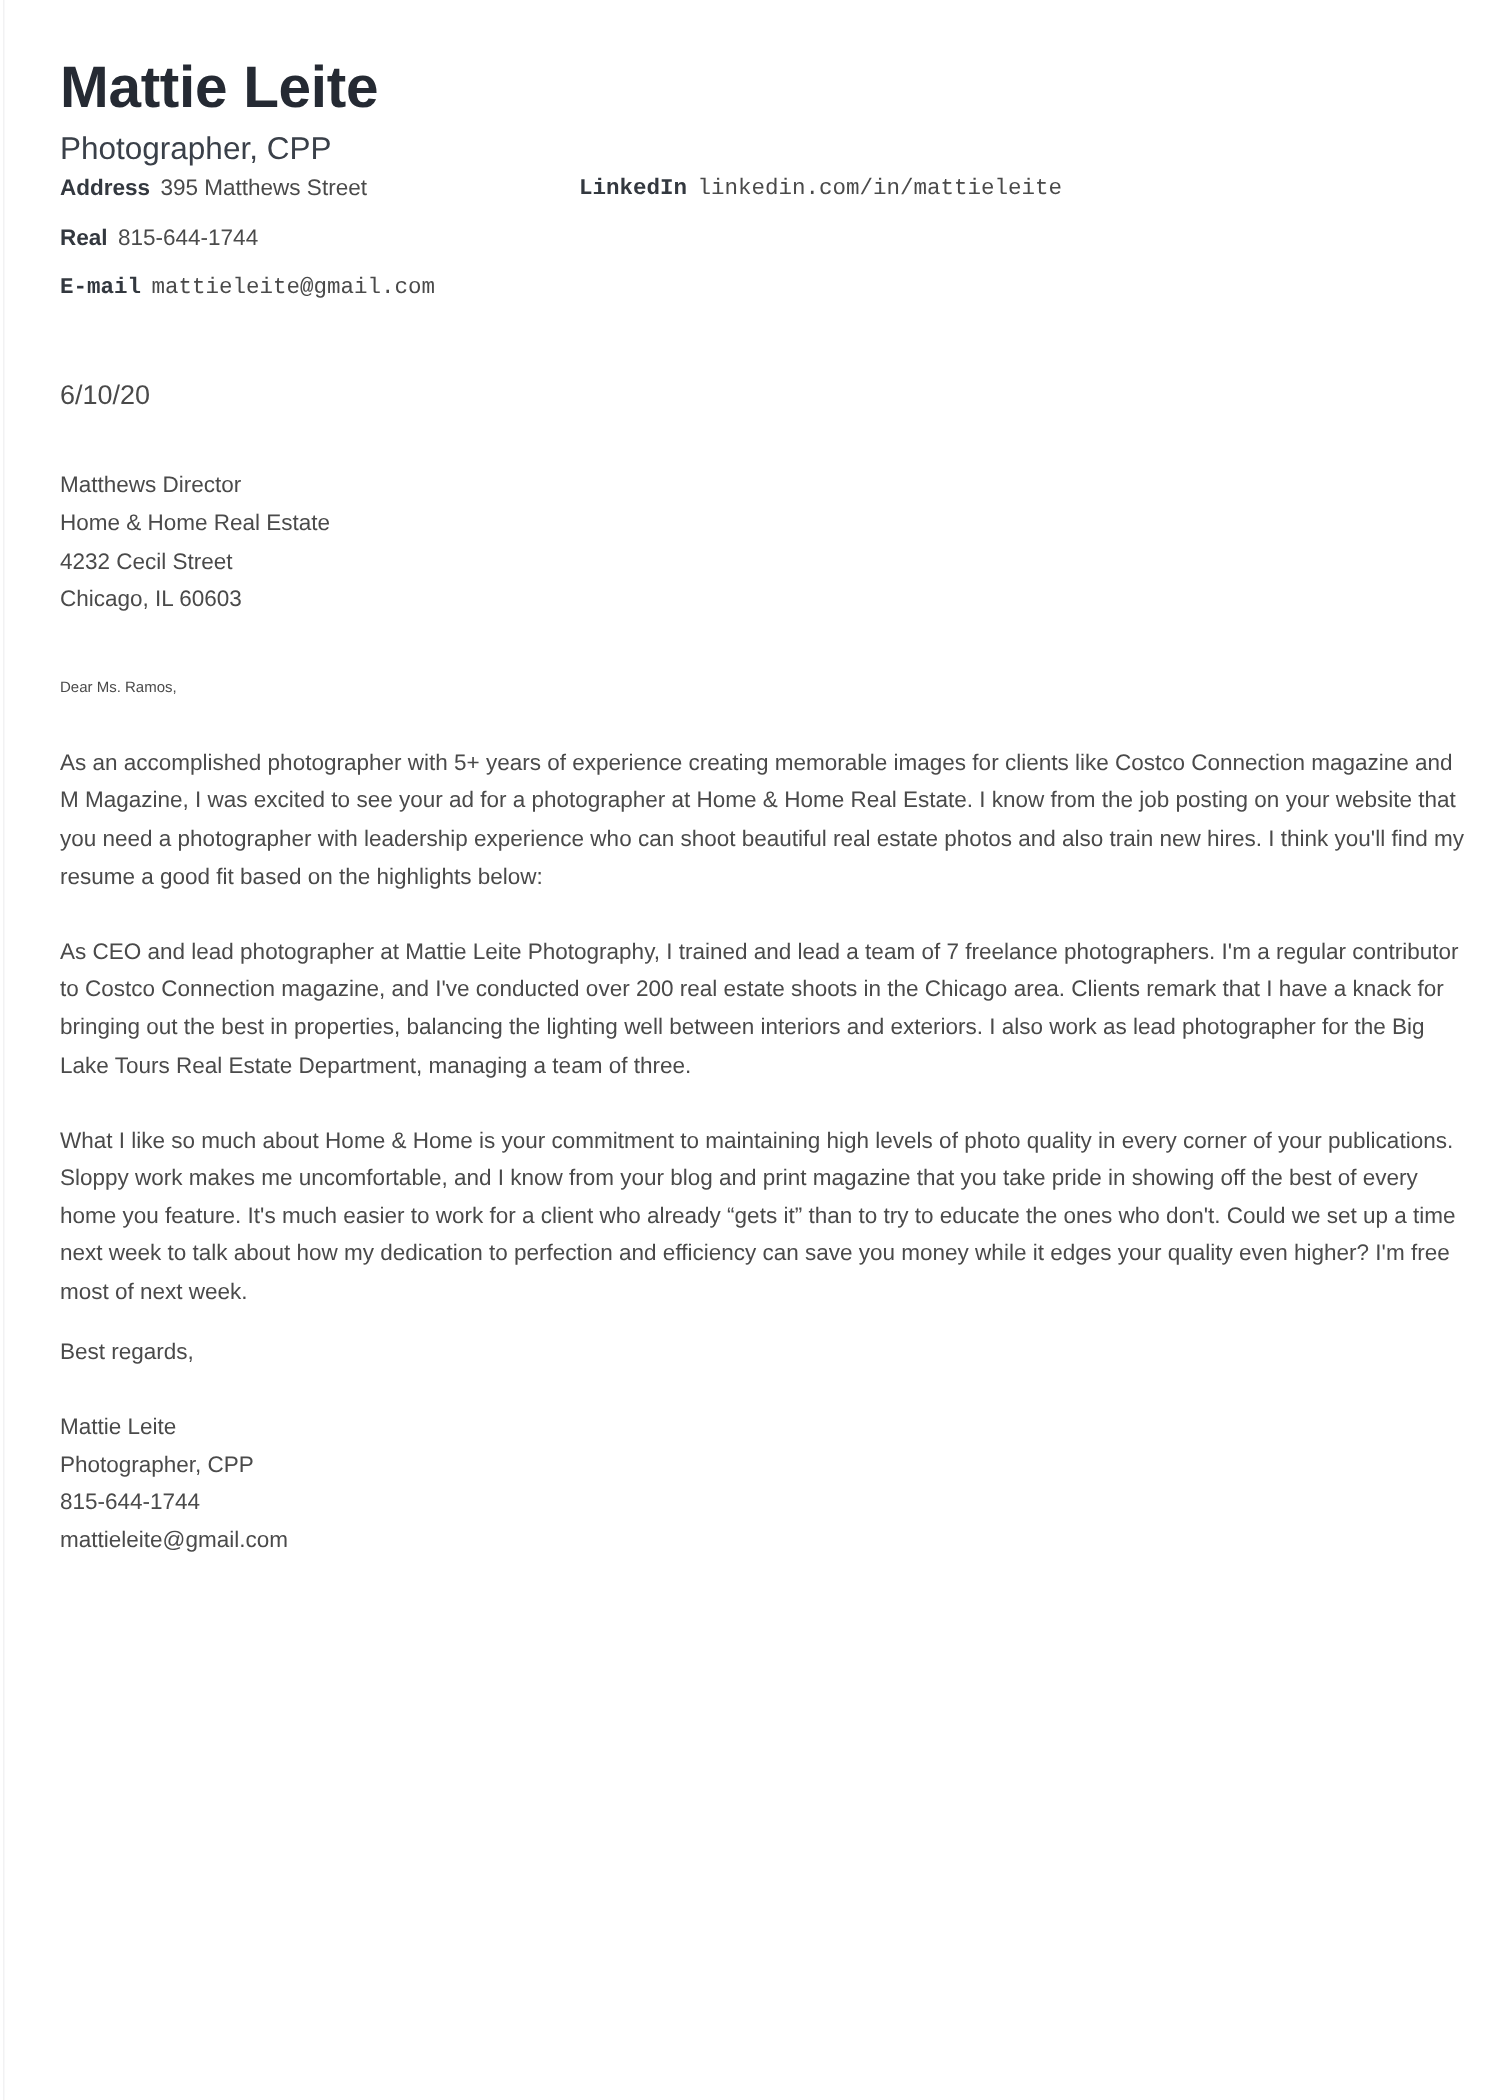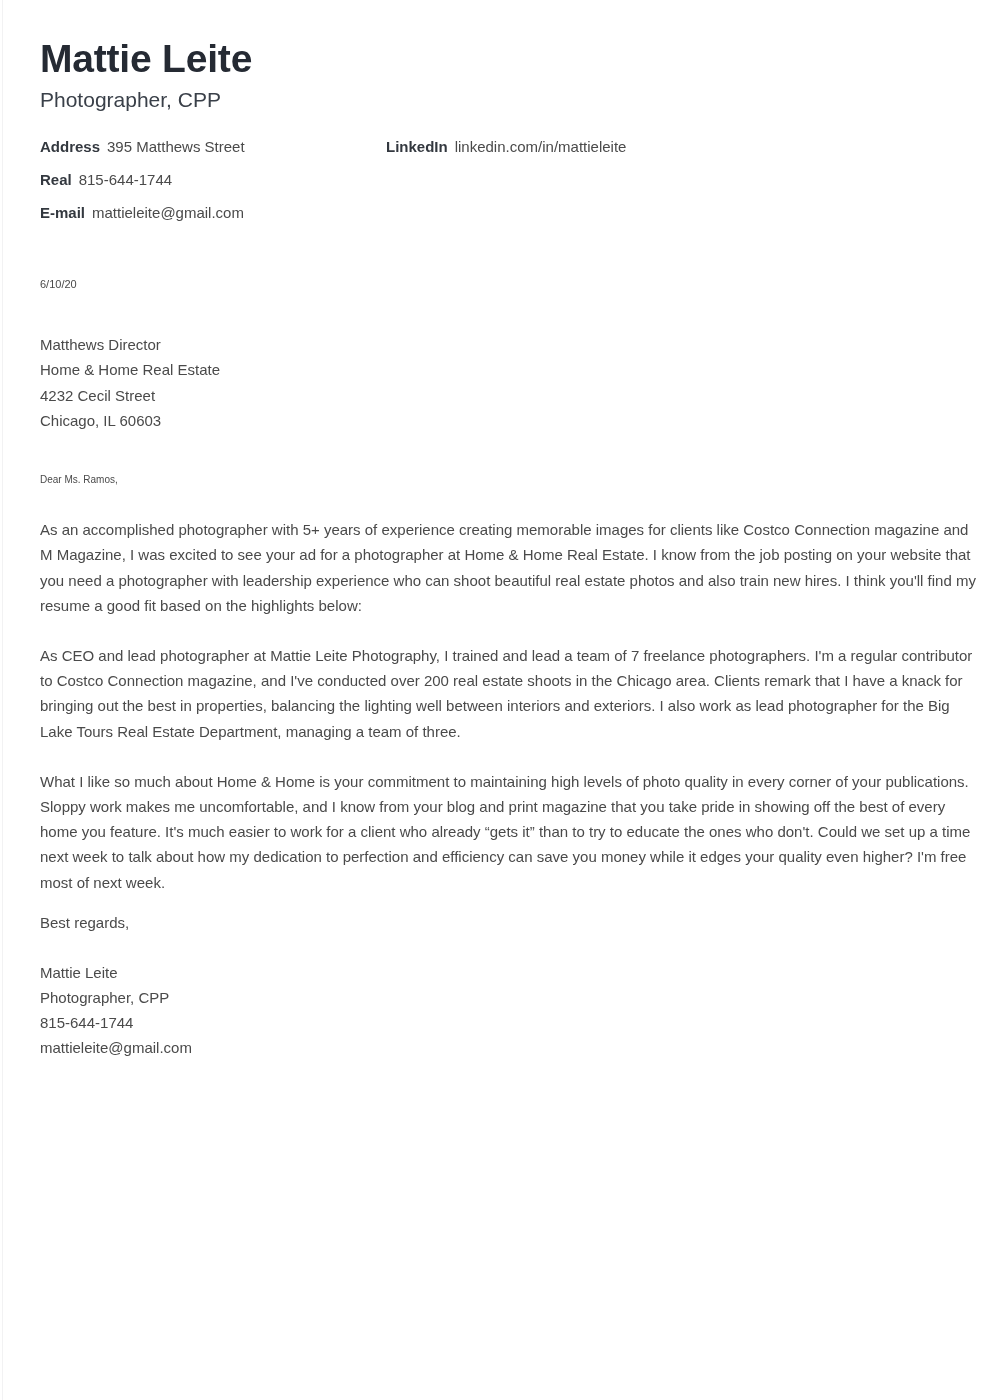--- a/index.html
+++ b/index.html
@@ -59,21 +59,20 @@
     font-size: 21px;
     font-weight: normal;
     line-height: 28px;
     color: #3a4049;
     margin: 4px 0 0 0;
   }
 
   
   .contact-block {
     position: relative;
-    margin-top: 21px;
     height: 116px;
   }
   .contact-col-left {
     position: absolute;
     left: 0;
     top: 0;
     width: 340px;
   }
   .contact-col-right {
     position: absolute;
@@ -81,39 +80,39 @@
     top: 0;
     width: 400px;
   }
   .contact-row {
     font-size: 15px;
     line-height: 24px;
     color: #4a4a4a;
     white-space: nowrap;
     margin-bottom: 9px;
   }
-  .contact-row:last-child { margin-bottom: 0; }
+  .contact-row:last-child { margin-bottom: 0; font-family: Liberation Mono, monospace; }
   .contact-label {
     font-weight: bold;
     color: #33383f;
   }
   .contact-value {
     color: #4a4a4a;
     margin-left: 7px;
   }
   .contact-value-cont {
     display: block;
     margin-left: 70px;
     color: #4a4a4a;
     line-height: 25px;
   }
 
   
   .letter-date {
-    font-size: 11px;
+    font-size: 18px;
     line-height: 25px;
     color: #4a4a4a;
     margin-top: 21px;
   }
 
   .recipient-block {
     margin-top: 35px;
   }
   .recipient-line {
     font-size: 15px;

